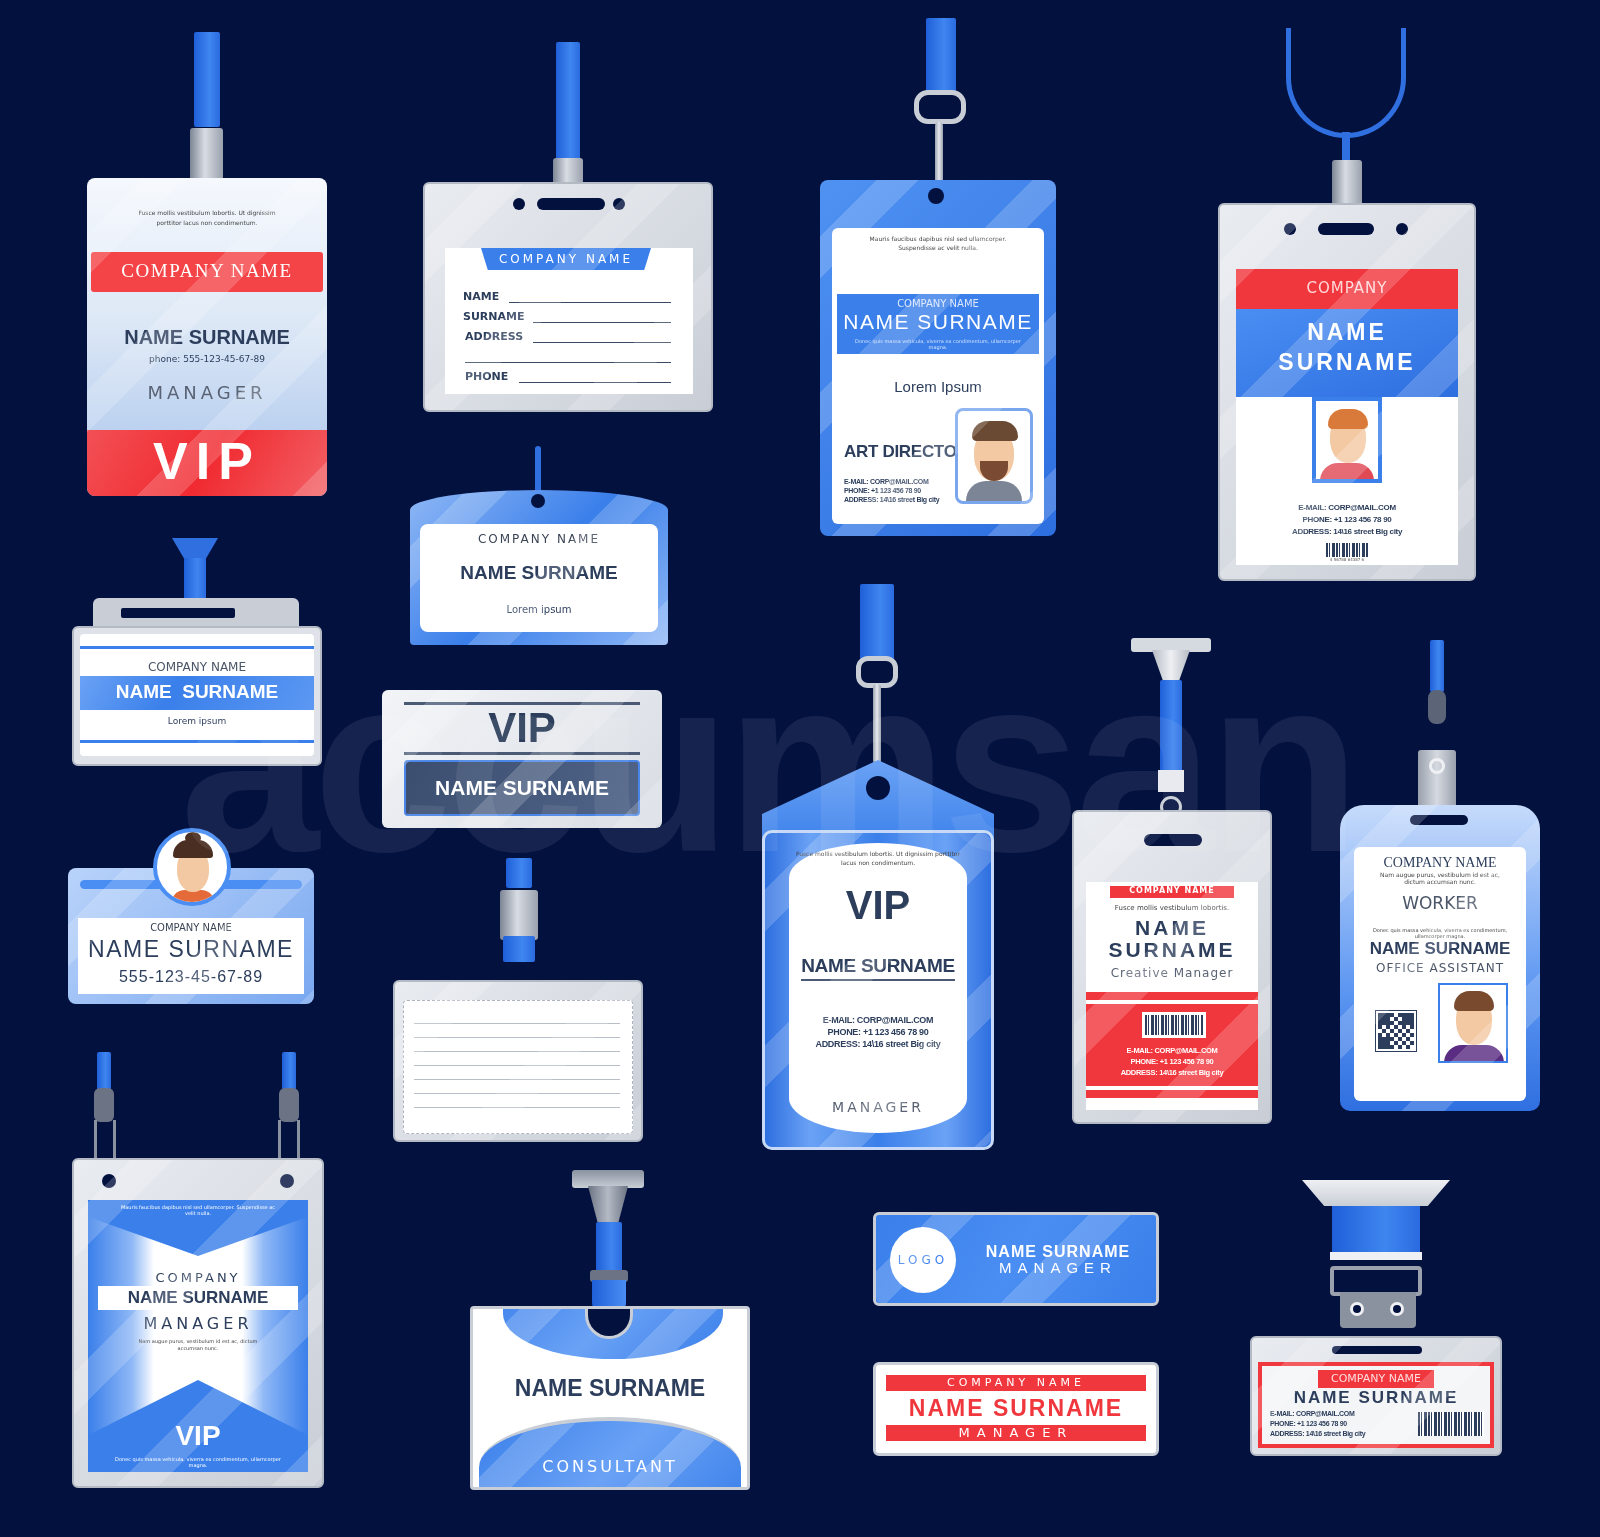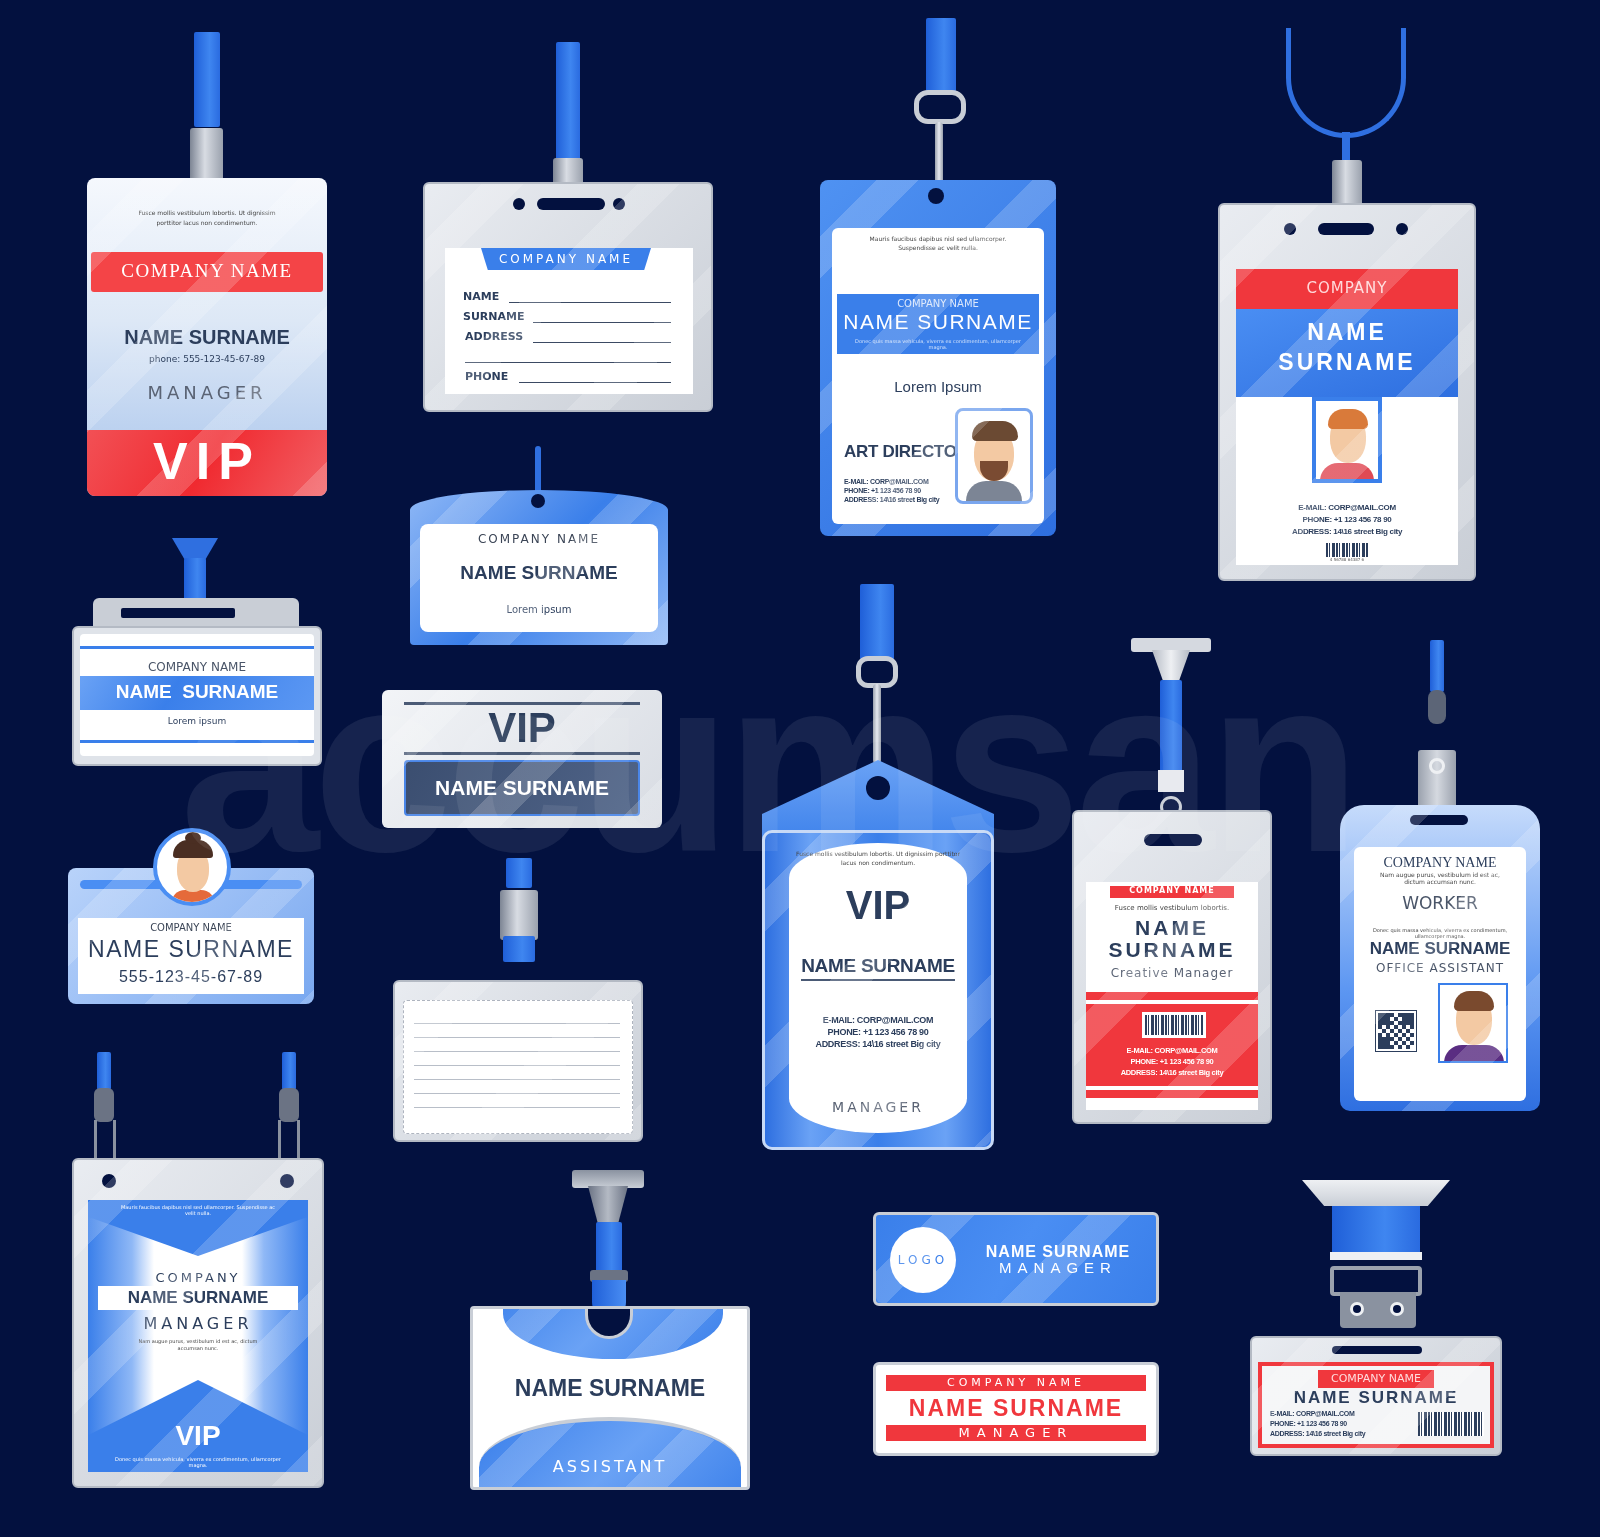--- a/index.html
+++ b/index.html
@@ -322,21 +322,21 @@
   <div class="abs" style="left:572px;top:1170px;width:72px;height:18px;background:linear-gradient(180deg,#8a92a0,#c9ced6);border-radius:3px;"></div>
   <div class="abs" style="left:588px;top:1186px;width:40px;height:38px;background:linear-gradient(90deg,#6b7384,#b4bac4,#6b7384);clip-path:polygon(0 0,100% 0,75% 100%,25% 100%);"></div>
   <div class="strap" style="left:596px;top:1222px;width:26px;height:52px;"></div>
   <div class="abs" style="left:590px;top:1270px;width:38px;height:12px;background:#6b7384;border-radius:3px;"></div>
   <div class="abs" style="left:592px;top:1280px;width:34px;height:38px;background:linear-gradient(90deg,#1f5fd8,#4a8ef3);border-radius:0 0 16px 16px;"></div>
   <div class="abs" style="left:470px;top:1306px;width:280px;height:184px;background:#fff;border:3px solid #c9ced6;border-radius:4px;overflow:hidden;">
     <div class="abs shine" style="left:30px;top:-40px;width:220px;height:90px;background:linear-gradient(135deg,#3a7fea,#6aa2f5 50%,#3a7fea);border-radius:0 0 50% 50%;"></div>
     <div class="abs" style="left:112px;top:-8px;width:48px;height:38px;background:#03113f;border-radius:0 0 24px 24px;border:3px solid #c9ced6;border-top:none;"></div>
     <div class="t navy bold sans" style="top:66px;font-size:23px;">NAME SURNAME</div>
     <div class="abs shine" style="left:6px;top:108px;width:262px;height:100px;background:linear-gradient(135deg,#3a7fea,#6aa2f5 50%,#3a7fea);border-radius:50% 50% 0 0;border-top:4px solid #c9ced6;"></div>
-    <div class="t" style="top:148px;font-size:16px;letter-spacing:3px;color:#fff;">ASSISTANT</div>
+    <div class="t" style="top:148px;font-size:16px;letter-spacing:3px;color:#fff;">CONSULTANT</div>
   </div>
 </div>
 
 <div>
   <div class="abs shine" style="left:873px;top:1212px;width:286px;height:94px;background:linear-gradient(120deg,#3a7fea,#4a8ef3 50%,#3a7fea);border:3px solid #c9ced6;border-radius:6px;">
     <div class="abs" style="left:14px;top:12px;width:66px;height:66px;background:#fff;border-radius:50%;"></div>
     <div class="abs" style="left:14px;top:38px;width:66px;text-align:center;font-size:12px;letter-spacing:4px;color:#3a7fea;">LOGO</div>
     <div class="abs bold sans" style="left:92px;width:180px;top:28px;text-align:center;font-size:16px;letter-spacing:1px;color:#fff;">NAME SURNAME</div>
     <div class="abs sans" style="left:92px;width:180px;top:44px;text-align:center;font-size:15px;letter-spacing:6px;color:#fff;">MANAGER</div>
   </div>

